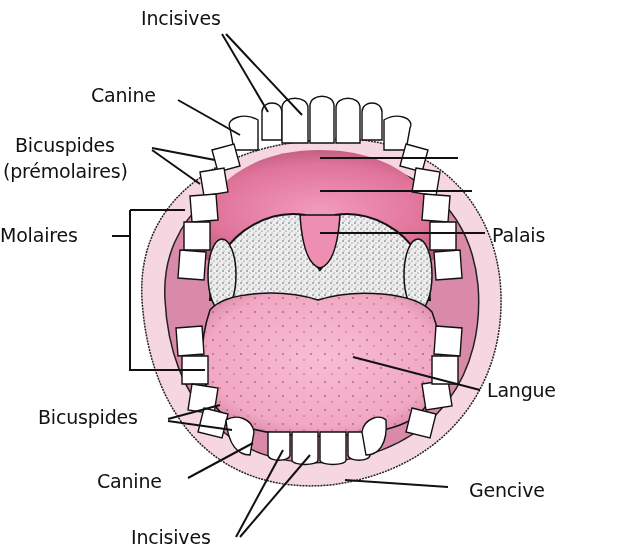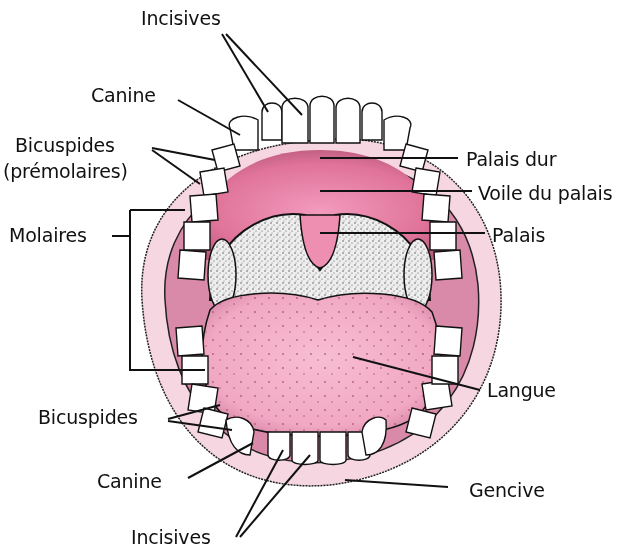--- a/index.html
+++ b/index.html
@@ -124,23 +124,21 @@
       <line x1="240" y1="537" x2="310" y2="455"></line>
 
       <line x1="345" y1="480" x2="448" y2="487"></line>
     </g>
   </svg>
 
   <div class="label" style="left:141px; top:7px;">Incisives</div>
   <div class="label" style="left:91px;  top:84px;">Canine</div>
   <div class="label" style="left:15px;  top:134px;">Bicuspides</div>
   <div class="label" style="left:3px;   top:160px;">(prémolaires)</div>
-  <div class="label" style="left:9px;   top:224px;">Molaires</div>
-  <div class="label" style="left:466px; top:148px;">Palais dur</div>
-  <div class="label" style="left:478px; top:182px;">Voile du palais</div>
+  <div class="label" style="left:0;   top:224px;">Molaires</div>
   <div class="label" style="left:492px; top:224px;">Palais</div>
   <div class="label" style="left:487px; top:379px;">Langue</div>
   <div class="label" style="left:38px;  top:406px;">Bicuspides</div>
   <div class="label" style="left:97px;  top:470px;">Canine</div>
   <div class="label" style="left:131px; top:526px;">Incisives</div>
   <div class="label" style="left:469px; top:479px;">Gencive</div>
 
 </div>
 
 </body></html>

